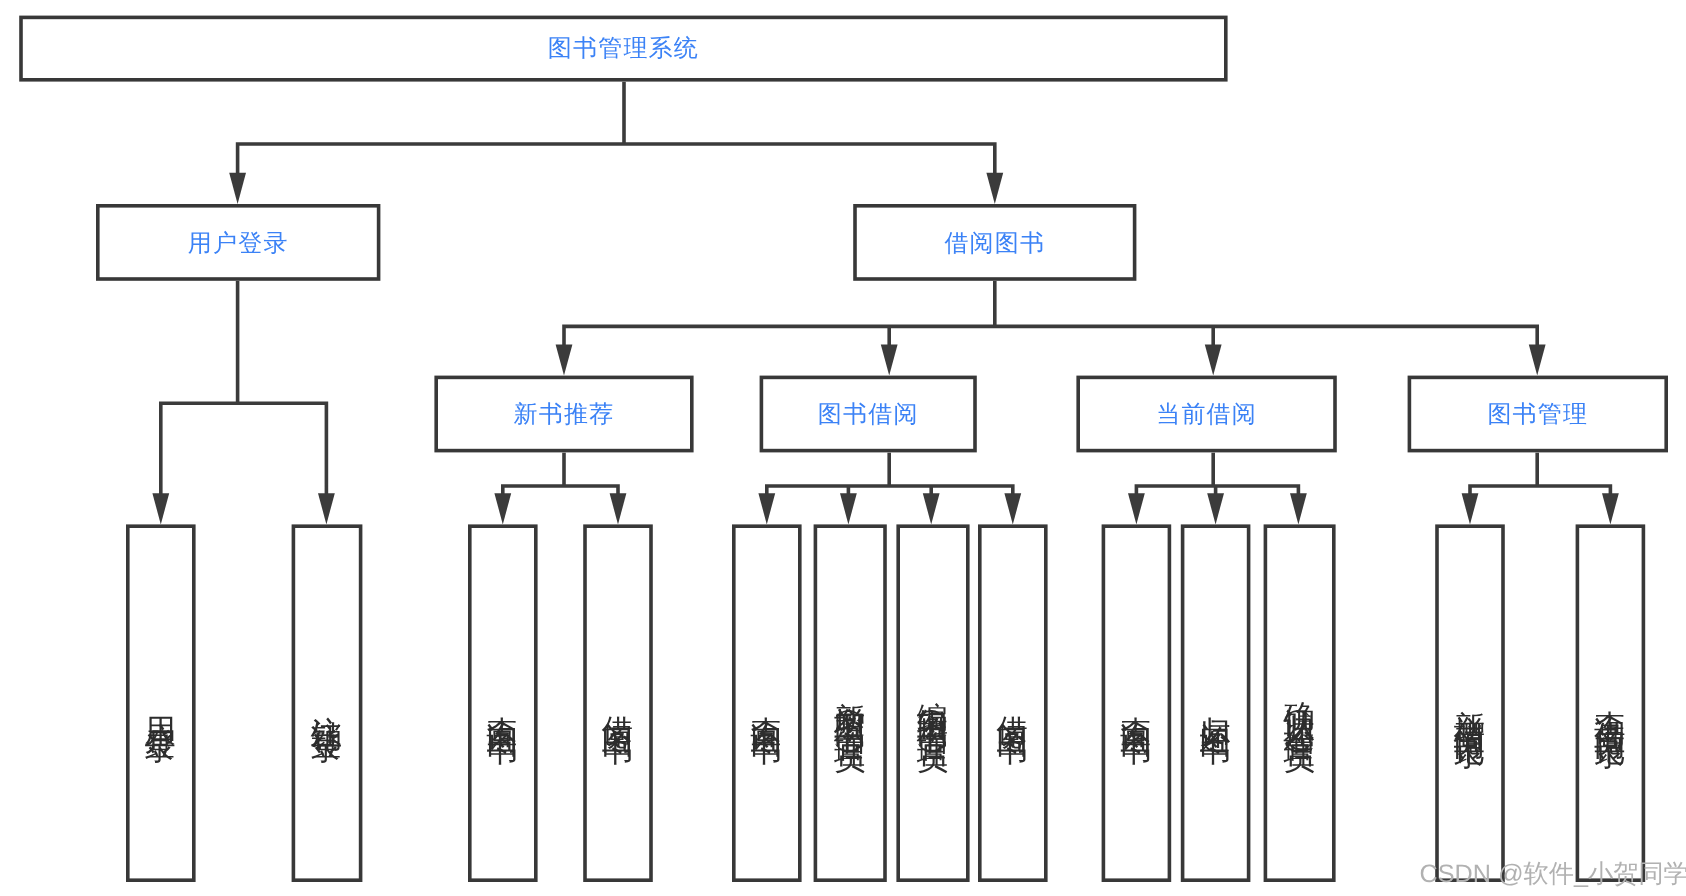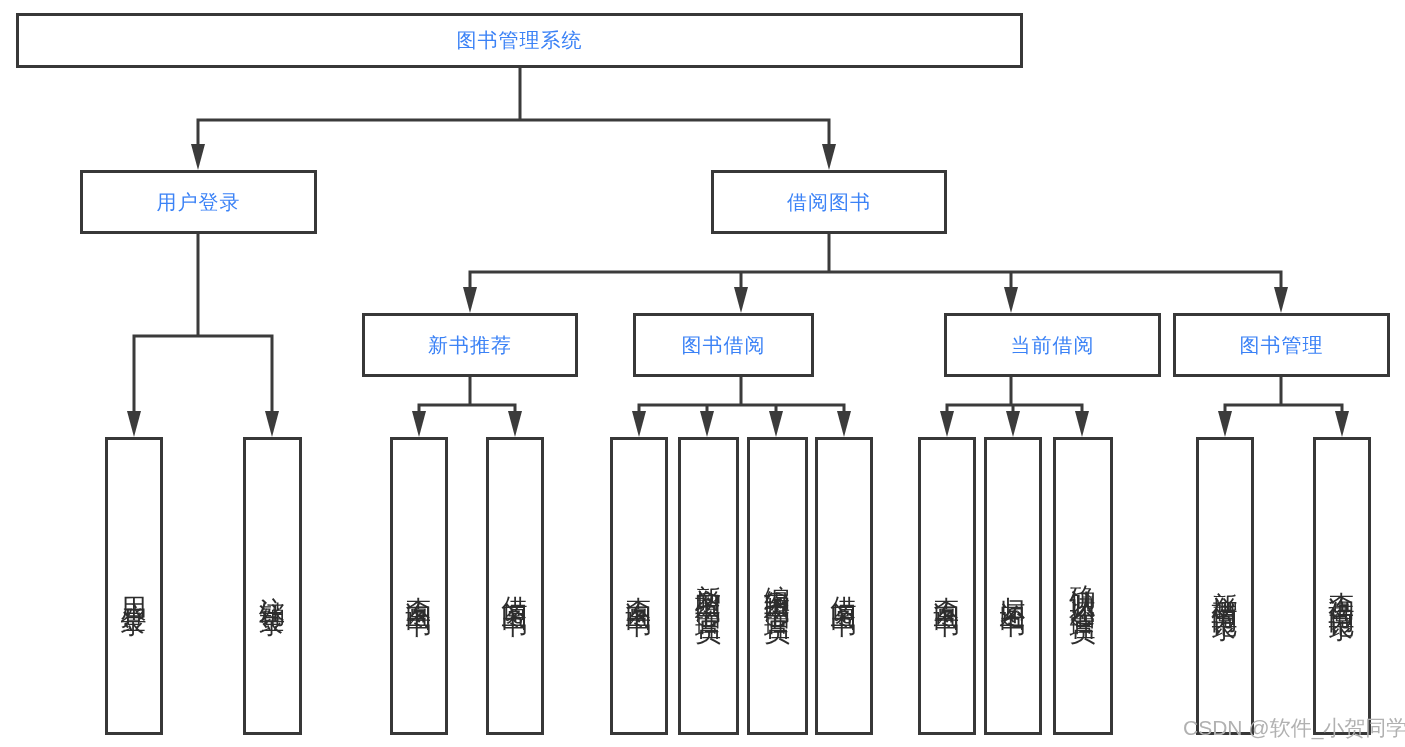--- a/index.html
+++ b/index.html
@@ -114,21 +114,21 @@
   <div class="node lvl2" style="left:711px;width:236px;">
     <span class="hlbl">借阅图书</span>
   </div>
 
   <div class="node lvl3" style="left:362px;width:216px;">
     <span class="hlbl">新书推荐</span>
   </div>
   <div class="node lvl3" style="left:633px;width:181px;">
     <span class="hlbl">图书借阅</span>
   </div>
-  <div class="node lvl3" style="left:944px;width:217px;">
+  <div class="node lvl3" style="left:897px;width:217px;">
     <span class="hlbl">当前借阅</span>
   </div>
   <div class="node lvl3" style="left:1173px;width:217px;">
     <span class="hlbl">图书管理</span>
   </div>
 
   <div class="node leaf" style="left:105px;">
     <span class="vlbl">用户登录</span>
   </div>
   <div class="node leaf" style="left:243px;width:59px;">

